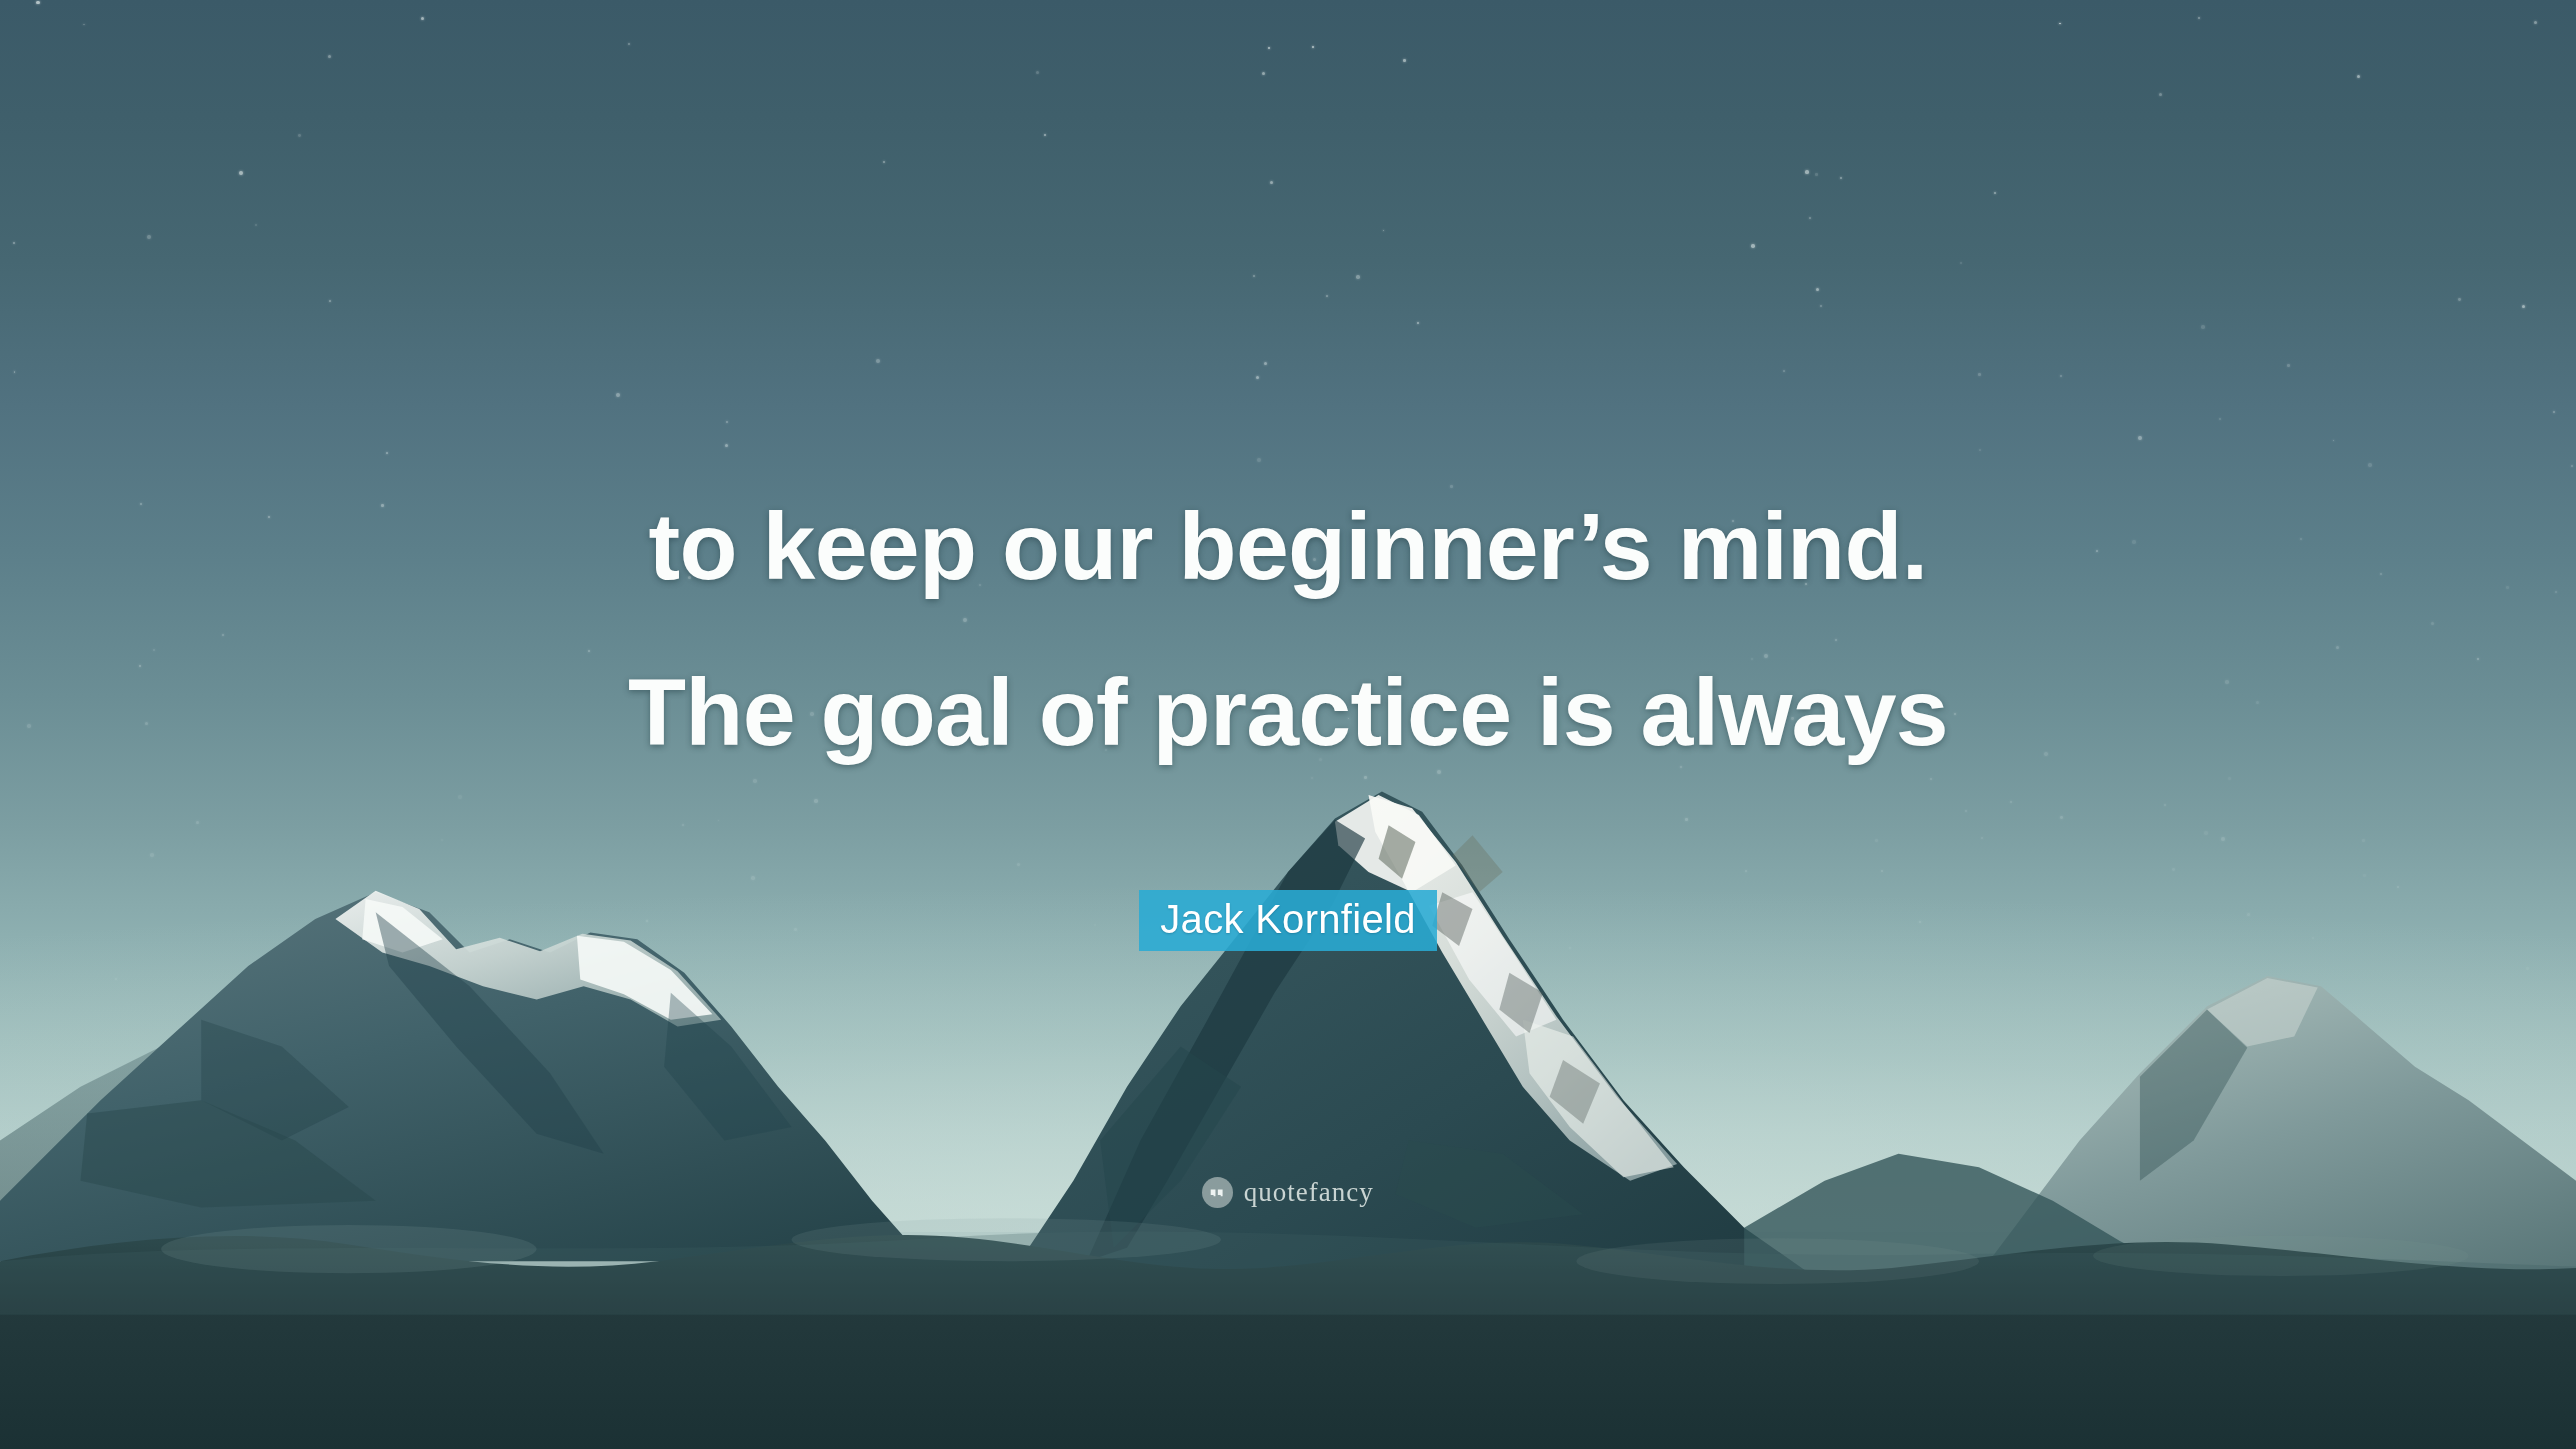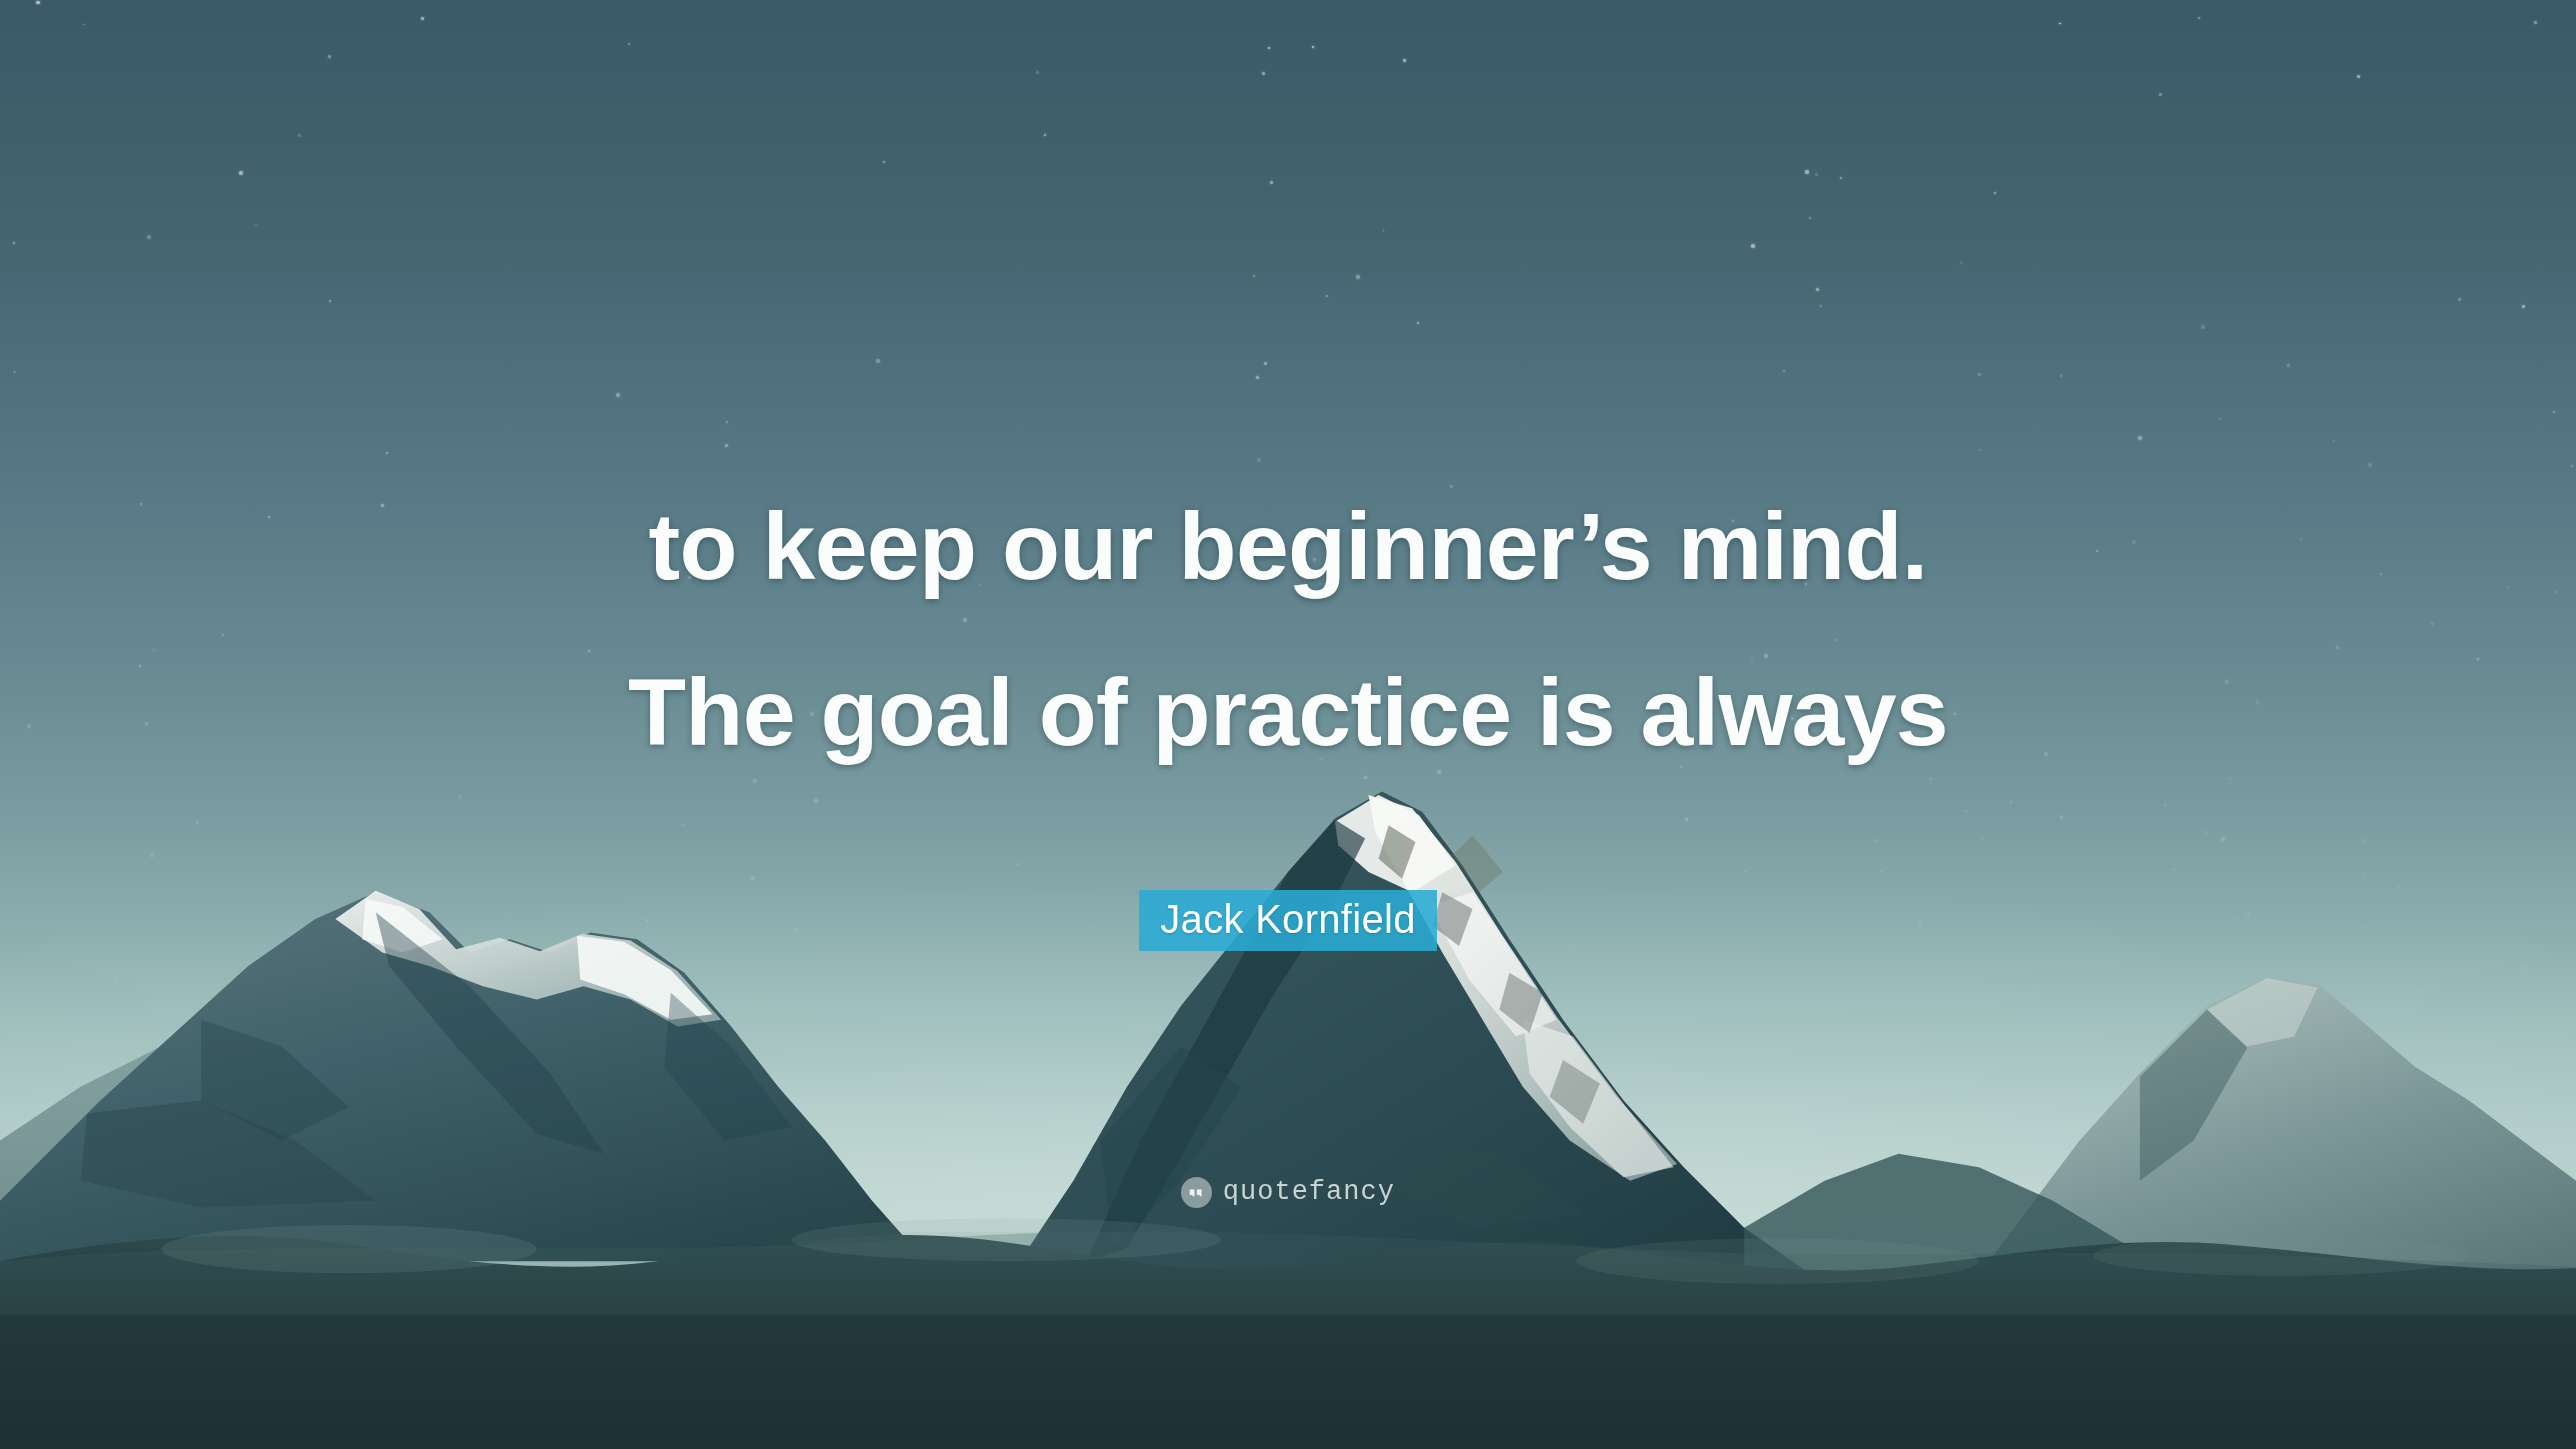--- a/index.html
+++ b/index.html
@@ -120,21 +120,21 @@
     height: 31px;
     border-radius: 50%;
     background: rgba(196,205,203,0.62);
     display: flex;
     align-items: center;
     justify-content: center;
   }
   .wm-icon svg { display: block; }
   .wm-text {
     color: #c9d4d2;
-    font-family: Liberation Mono, monospace;
+    font-family: Liberation Serif, serif;
     font-weight: normal;
     font-size: 27px;
     line-height: 29.5px;
     letter-spacing: 1px;
   }
 </style>
 </head>
 <body>
 
 <div id="stage">

